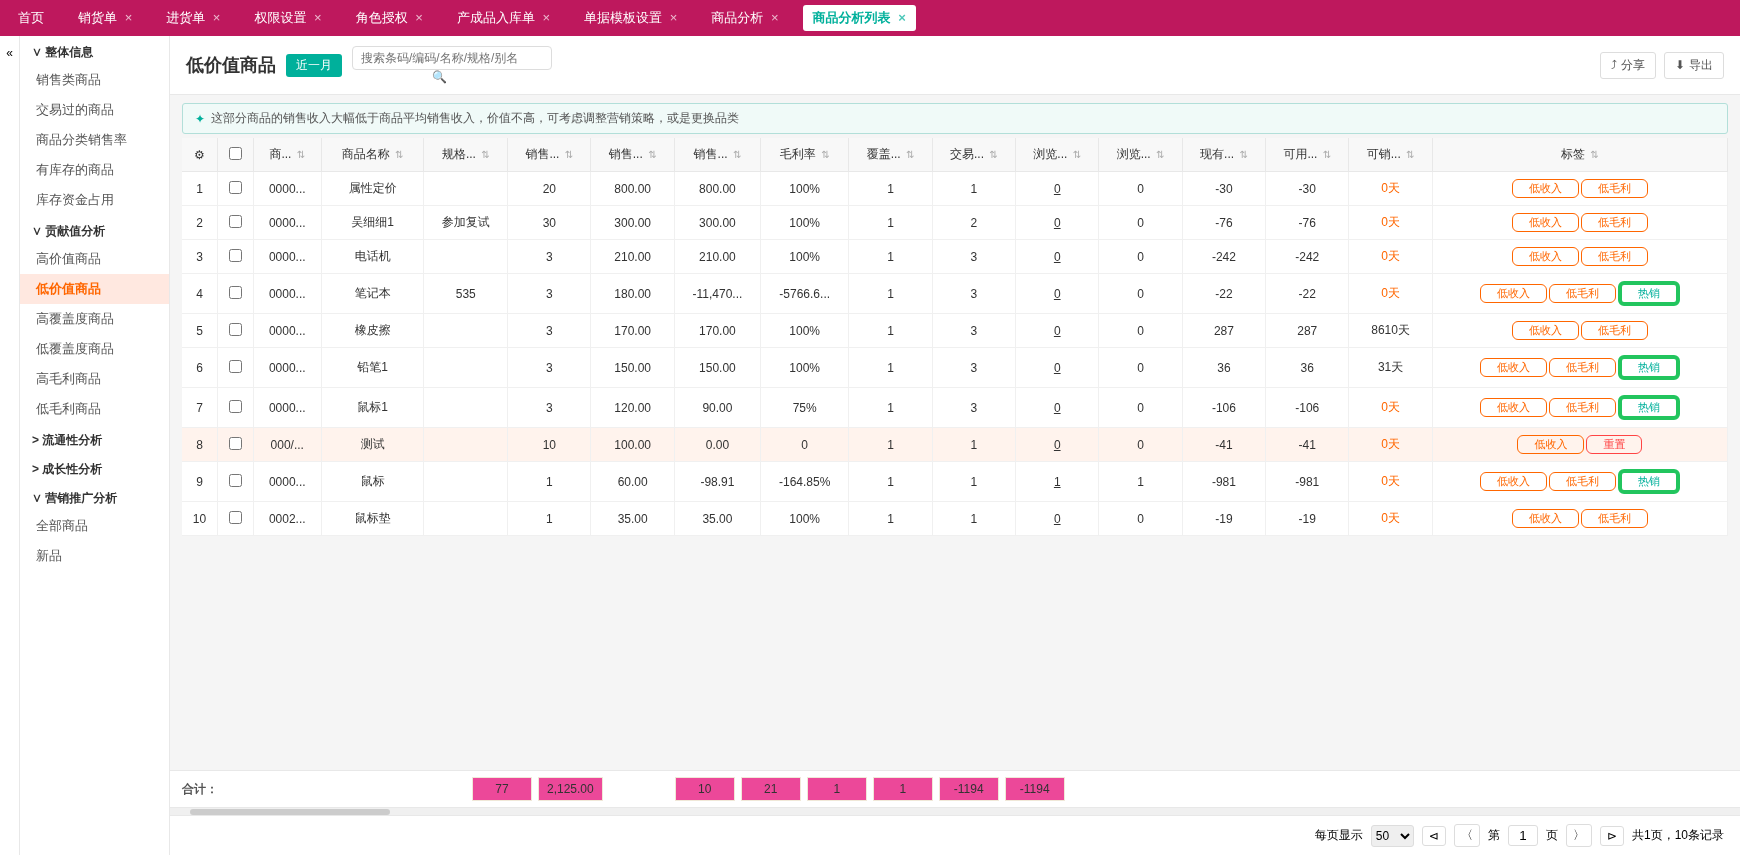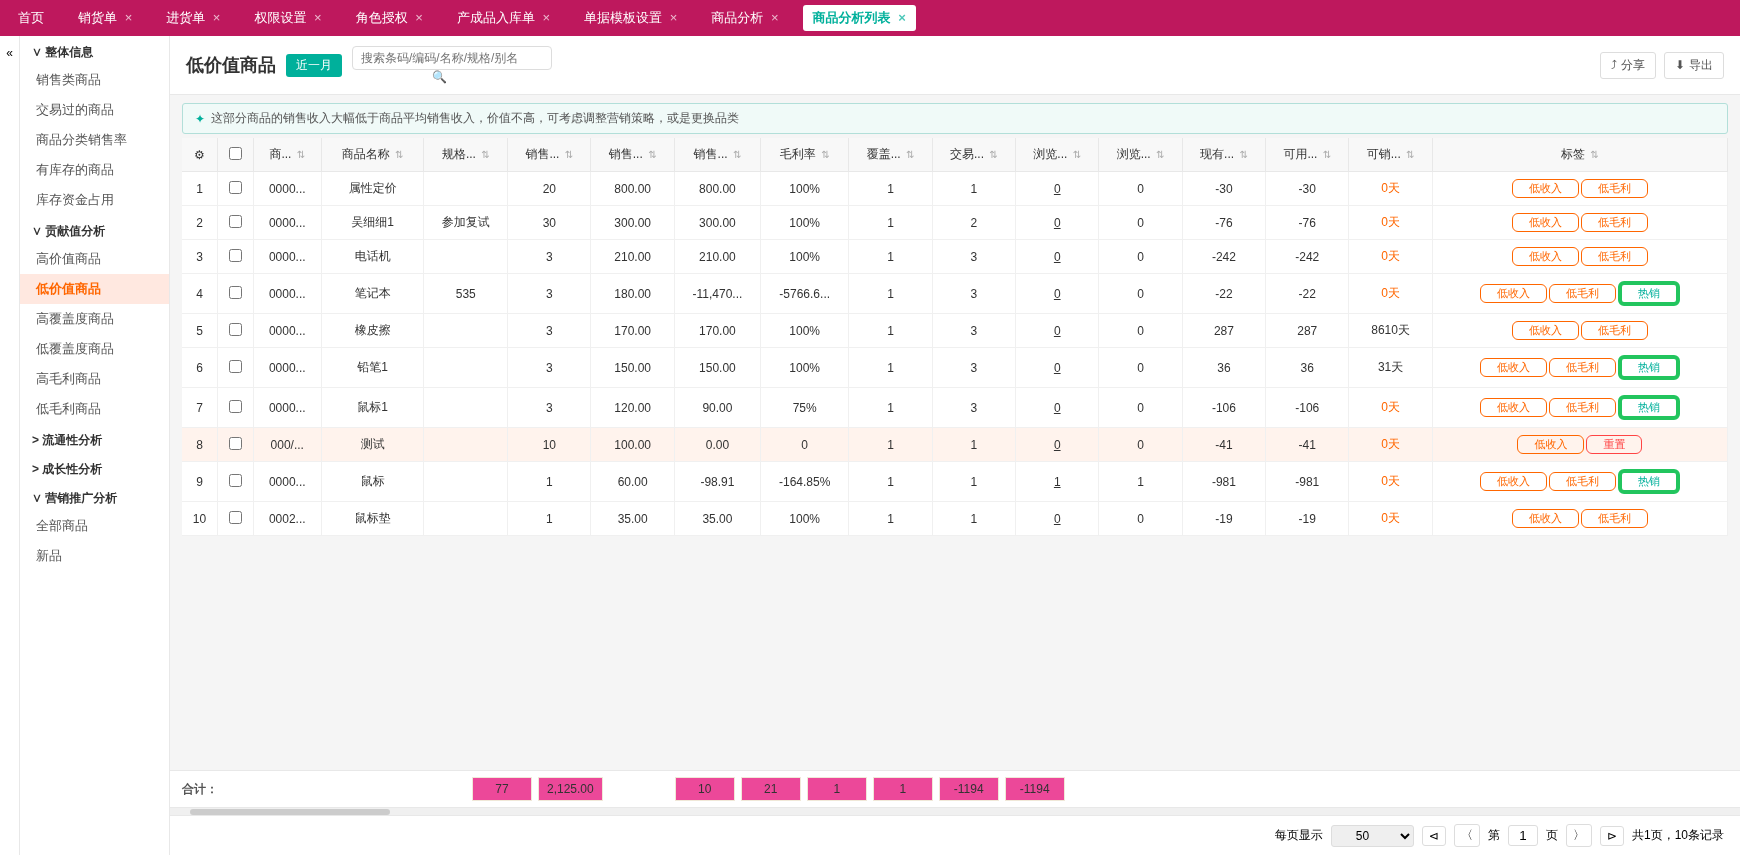--- a/index.html
+++ b/index.html
@@ -218,21 +218,21 @@
       padding: 8px 16px;
       display: flex;
       align-items: center;
       justify-content: flex-end;
       gap: 8px;
       font-size: 12px;
       flex-shrink: 0;
     }
     .pagination select {
       border: 1px solid #ddd;
-      padding: 2px 20px;
+      padding: 2px 0;
       border-radius: 3px;
       font-size: 12px;
     }
     .pagination-btn {
       border: 1px solid #ddd;
       background: #fff;
       padding: 2px 6px;
       border-radius: 3px;
       cursor: pointer;
       font-size: 12px;

